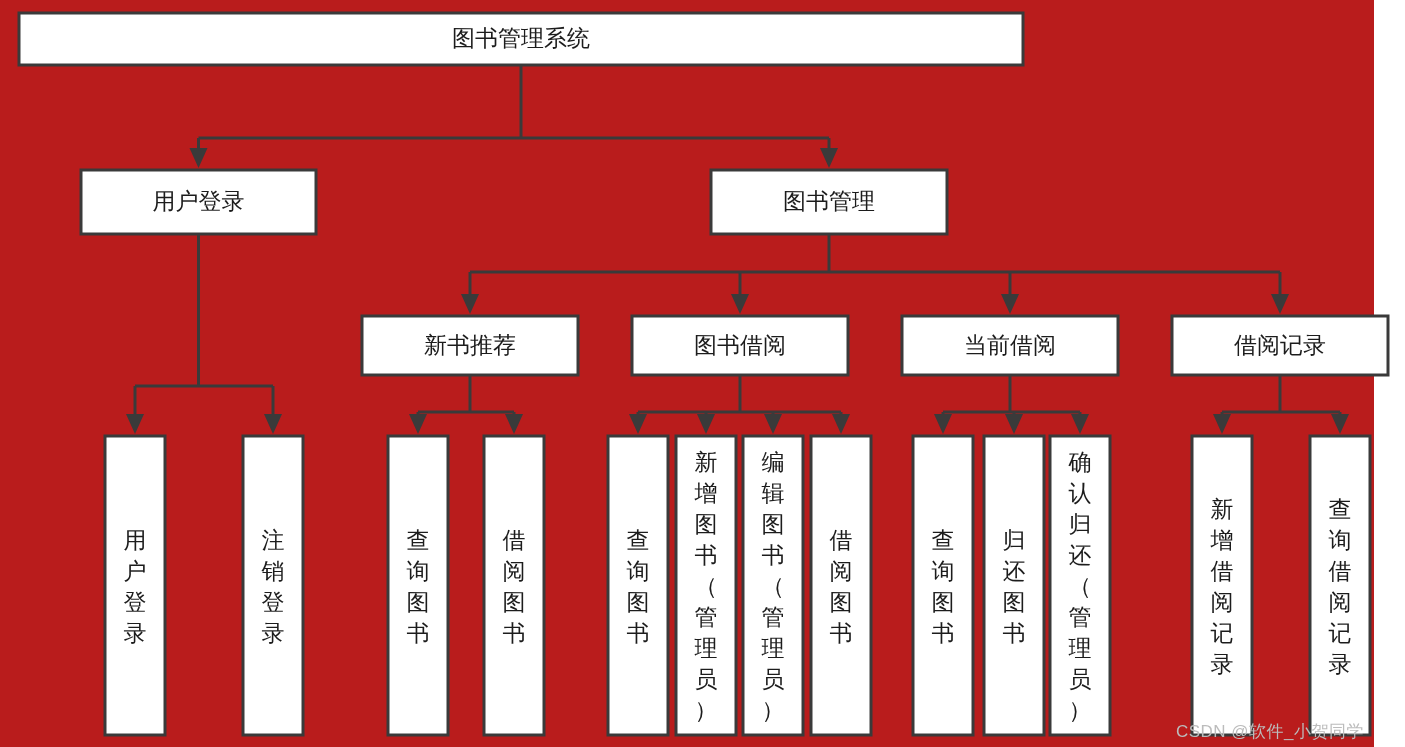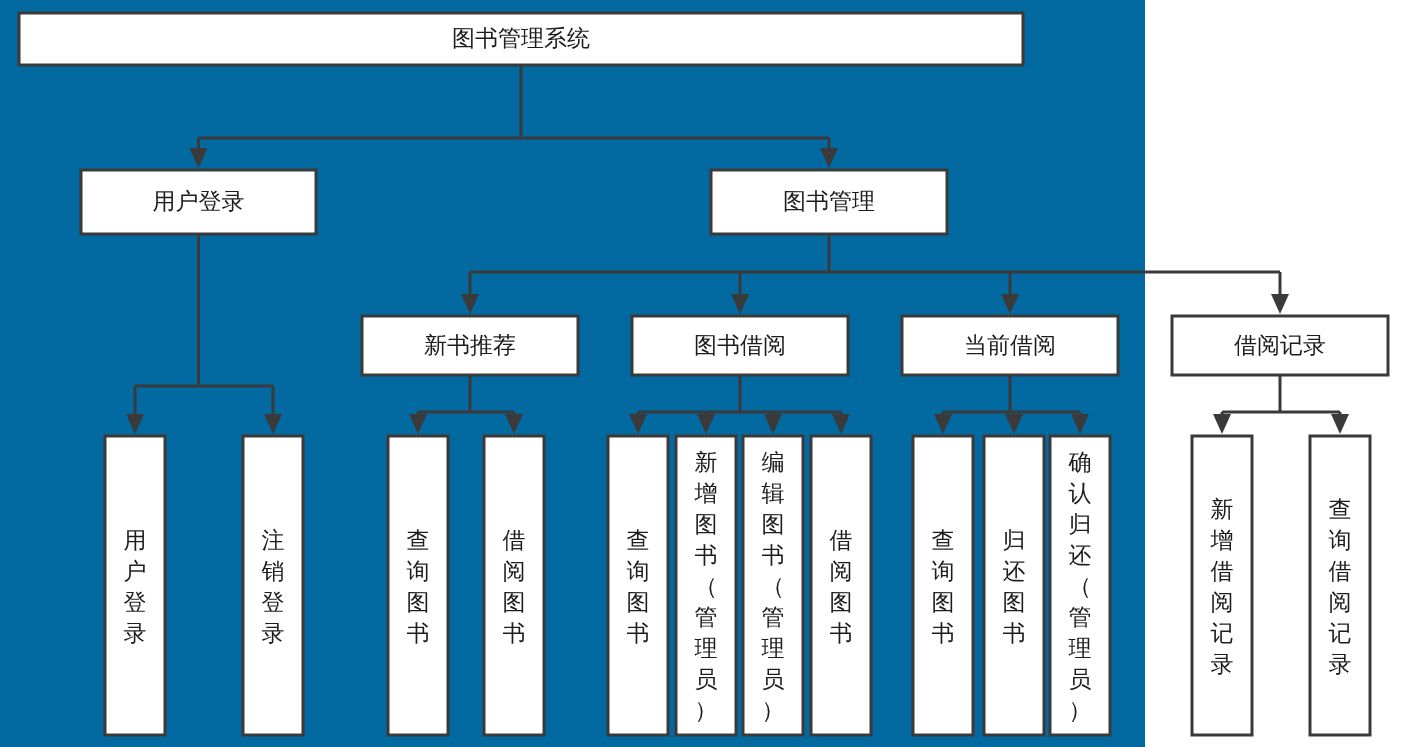--- a/index.html
+++ b/index.html
@@ -8,23 +8,23 @@
     background: #ffffff;
   }
   body {
     width: 1405px;
     height: 747px;
     font-family: "Liberation Sans", "DejaVu Sans", sans-serif;
     overflow: hidden;
   }
   #diagram-root {
     position: relative;
-    width: 1145px;
+    width: 1374px;
     height: 747px;
-    background: #0369a1;
+    background: #b91c1c;
   }
   svg.tree-canvas {
     position: absolute;
     left: 0;
     top: 0;
     width: 1405px;
     height: 747px;
   }
   .node-box {
     fill: #ffffff;
@@ -201,13 +201,14 @@
         <g>
           <rect x="1192" y="436" width="60" height="299" class="node-box"></rect>
           <text x="1222" y="516.5" class="node-label-v"><tspan x="1222" dy="0">新</tspan><tspan x="1222" dy="31">增</tspan><tspan x="1222" dy="31">借</tspan><tspan x="1222" dy="31">阅</tspan><tspan x="1222" dy="31">记</tspan><tspan x="1222" dy="31">录</tspan></text>
         </g>
         <g>
           <rect x="1310" y="436" width="60" height="299" class="node-box"></rect>
           <text x="1340" y="516.5" class="node-label-v"><tspan x="1340" dy="0">查</tspan><tspan x="1340" dy="31">询</tspan><tspan x="1340" dy="31">借</tspan><tspan x="1340" dy="31">阅</tspan><tspan x="1340" dy="31">记</tspan><tspan x="1340" dy="31">录</tspan></text>
         </g>
       </g>
   </svg>
+  <div class="watermark">CSDN @软件_小贺同学</div>
 </div>
 
 </body></html>

